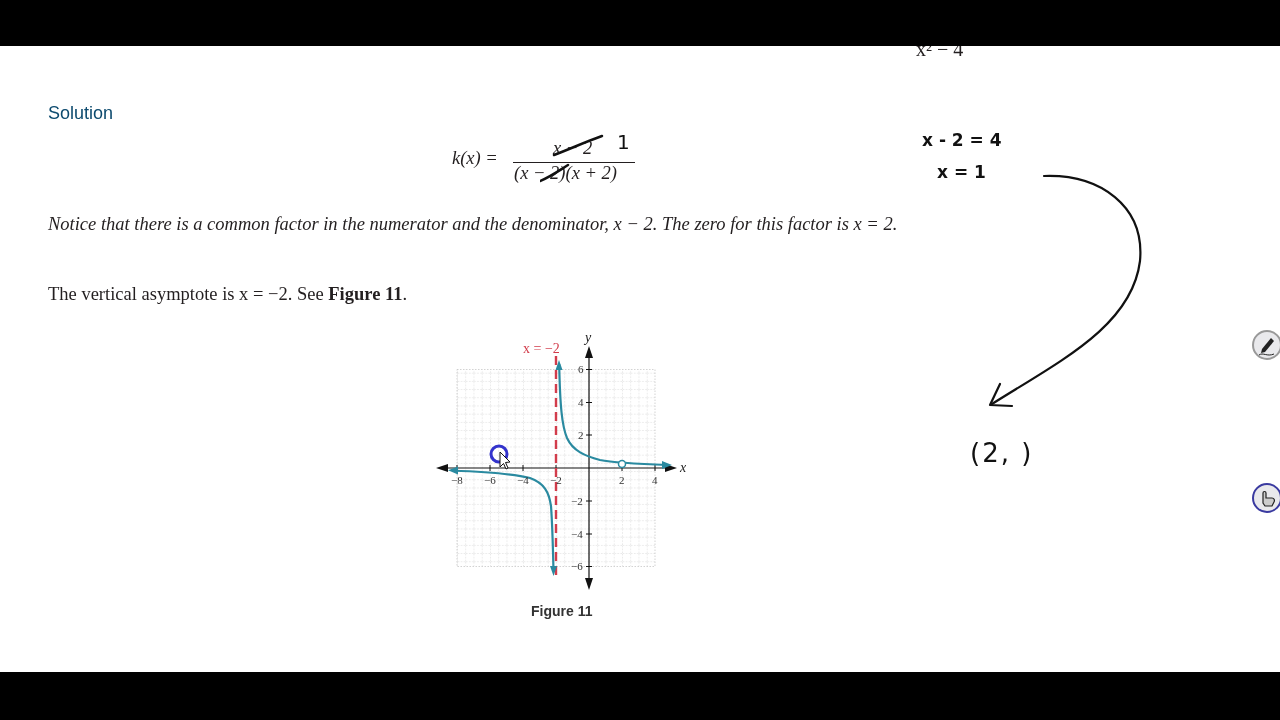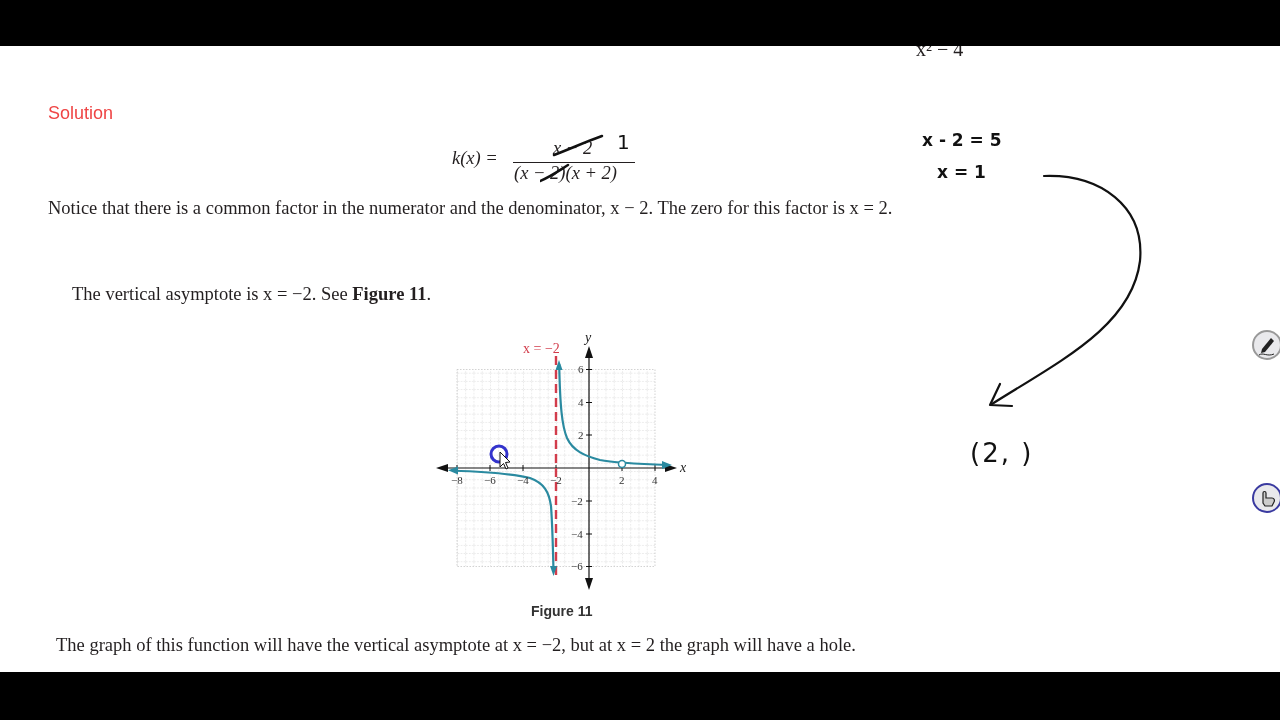--- a/index.html
+++ b/index.html
@@ -1,20 +1,20 @@
 <!DOCTYPE html>
 <html><head>
 <meta charset="utf-8">
 <style>
   html, body { margin:0; padding:0; }
   body { width:1280px; height:720px; background:#000; position:relative; overflow:hidden; font-family:"Liberation Serif", serif; }
   .page { position:absolute; left:0; top:46px; width:1280px; height:626px; background:#fff; overflow:hidden; }
   .abs { position:absolute; white-space:nowrap; }
   .txt { font-family:"Liberation Serif", serif; font-size:18.5px; color:#231f20;text-align:center; }
-  .solution { font-family:"Liberation Sans", sans-serif; font-size:18px; color:#ef4444; }
+  .solution { font-family:"Liberation Sans", sans-serif; font-size:18px; color:#0c4a6e; }
   .fracline { position:absolute; height:1px; background:#231f20; }
   .hand { font-family:"DejaVu Sans", sans-serif; font-weight:bold; color:#111; font-size:17px; }
   .caption { font-family:"Liberation Sans", sans-serif; font-weight:bold; font-size:14px; color:#333; }
   .extend { font-family:"Liberation Sans", sans-serif; font-size:8px; color:#2222aa; text-decoration:underline; cursor:pointer; }
   .tool-btn { position:absolute; width:30px; height:30px; border-radius:50%; background:#e9e9ec; border:2px solid #999; box-sizing:border-box; }
   .tool-btn.active { border-color:#3a3aa0; }
 </style>
 </head>
 <body>
 
@@ -30,23 +30,23 @@
     <div class="fracline" style="left:513px; top:116px; width:122px;"></div>
     <div class="abs txt" style="left:514px; top:117px; font-style:italic;">(x − 2)(x + 2)</div>
 
     <svg class="abs" style="left:540px; top:86px;" width="100" height="60">
       <path d="M14 23 C 30 17, 45 10, 62 4" stroke="#111" stroke-width="2.5" fill="none" stroke-linecap="round"></path>
       <path d="M0 49 C 10 45, 20 38, 28 33" stroke="#111" stroke-width="2.5" fill="none" stroke-linecap="round"></path>
     </svg>
     <div class="abs hand" style="left:617px; top:84px; font-size:20px; font-weight:normal;">1</div>
   </div>
 
-  <div class="abs txt" style="left:48px; top:152px;">Notice that there is a common factor in the numerator and the denominator, x − 2. The zero for this factor is x = 2.</div>
+  <div class="abs txt" style="left:48px; top:168px;font-style:italic;">Notice that there is a common factor in the numerator and the denominator, x − 2. The zero for this factor is x = 2.</div>
 
-  <div class="abs txt" style="left:48px; top:238px;margin-left:24px;">
+  <div class="abs txt" style="left:48px; top:238px;">
     <span>The vertical asymptote is x = −2. See </span><b>Figure 11</b><span>.</span>
   </div>
 
   <div class="abs" style="left:0; top:0;">
     <svg width="1280" height="626" style="position:absolute;left:0;top:0;">
       <defs>
         <pattern id="grid" x="457" y="277.5" width="8.25" height="8.2" patternUnits="userSpaceOnUse">
           <path d="M8.25 0 L0 0 0 8.2" fill="none" stroke="#c8c8c8" stroke-width="0.8" stroke-dasharray="1.5,1.5"></path>
         </pattern>
       </defs>
@@ -106,24 +106,23 @@
       <text x="585" y="296" font-family="Liberation Serif, serif" font-style="italic" font-size="14" fill="#222">y</text>
       <text x="523" y="307" font-family="Liberation Serif, serif" font-size="14" fill="#d23c4b">x = −2</text>
 
       <circle cx="499" cy="408" r="8" fill="none" stroke="#3333cc" stroke-width="3"></circle>
       <path d="M500 406 L500 421 L503.5 417.5 L506 423 L508 422 L505.5 416.5 L510 416 Z" fill="#fff" stroke="#111" stroke-width="1"></path>
     </svg>
   </div>
 
   <div class="abs caption" style="left:531px; top:557px;">Figure 11</div>
 
-  <div class="abs txt" style="left:56px; top:589px;">The graph of this function will have the vertical asymptote at x = −2, but at x = 2 the graph will have a hole.</div>
   <div class="abs extend" style="left:619px; top:646px;">Extend Page</div>
 
-  <div class="abs hand" style="left:922px; top:84px;">x - 2 = 5</div>
+  <div class="abs hand" style="left:922px; top:84px;">x - 2 = 4</div>
   <div class="abs hand" style="left:937px; top:116px;">x = 1</div>
   <svg class="abs" style="left:980px; top:120px;" width="170" height="250">
     <path d="M64 10 C 120 8, 165 40, 160 95 C 152 160, 80 195, 12 238" fill="none" stroke="#111" stroke-width="2.2" stroke-linecap="round"></path>
     <path d="M20 218 L10 239 L32 240" fill="none" stroke="#111" stroke-width="2.2" stroke-linecap="round" stroke-linejoin="round"></path>
   </svg>
   <div class="abs hand" style="left:970px; top:392px; font-size:26px; font-weight:normal; letter-spacing:2px;">(2,    )</div>
 
   <div class="tool-btn" style="left:1252px; top:284px;">
     <svg width="26" height="26">
       <path d="M8 17 L17 6 L20 9 L11 20 L7 21 Z" fill="#222"></path>

